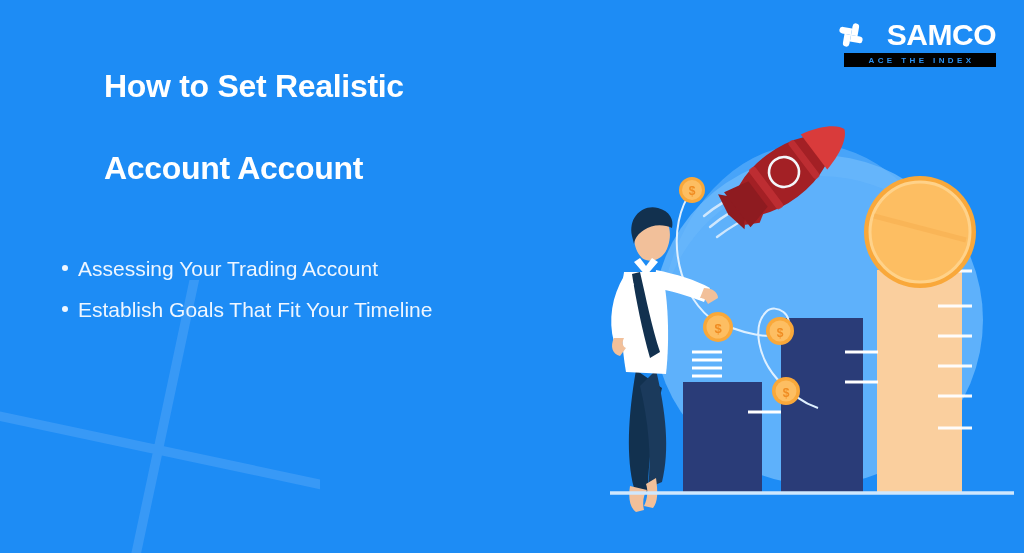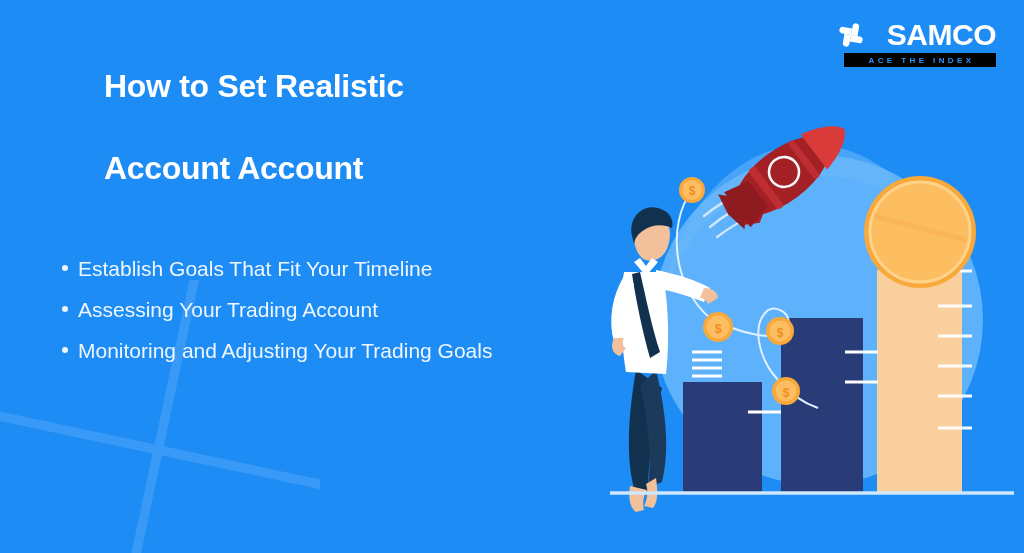--- a/index.html
+++ b/index.html
@@ -140,29 +140,25 @@
 
   <h1 class="headline">
     <span>How to Set Realistic</span><br>
     <br>
     <span>Account Account</span>
   </h1>
 
   <ul class="bullets">
     <li>
       <span class="dot"></span>
-      <span>Establish Goals That Fit Your Timeline</span>
-    </li>
-    <li>
-      <span class="dot"></span>
       <span>Assessing Your Trading Account</span>
     </li>
     <li>
       <span class="dot"></span>
-      <span>Monitoring and Adjusting Your Trading Goals</span>
+      <span>Establish Goals That Fit Your Timeline</span>
     </li>
   </ul>
 
   <div class="illustration">
     <svg viewBox="0 0 424 433" xmlns="http://www.w3.org/2000/svg">
 
       <g>
         <circle cx="218" cy="200" r="165" fill="#5eb1fb"></circle>
         <path d="M60 210 A160 160 0 0 1 330 100 A150 190 0 0 0 60 210 Z" fill="#6bb8fc" opacity=".55"></path>
       </g>

